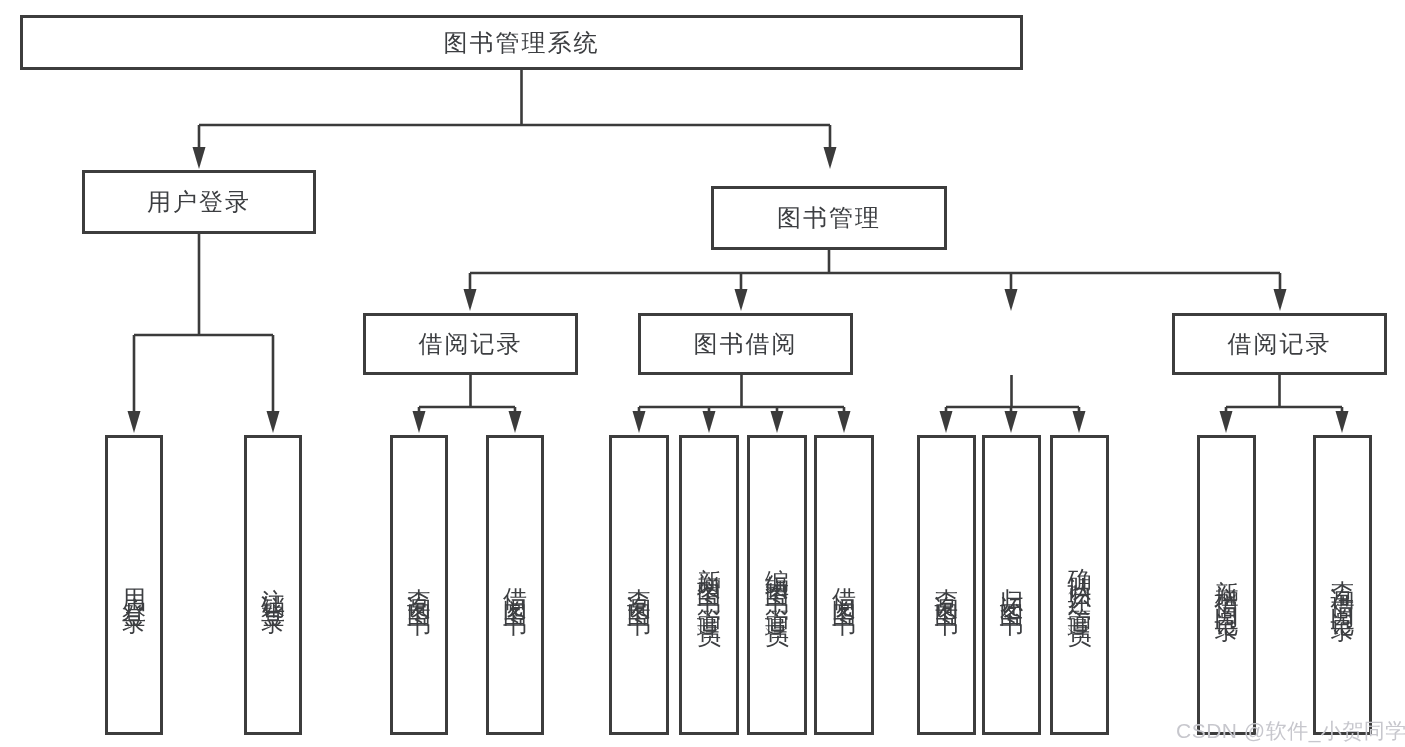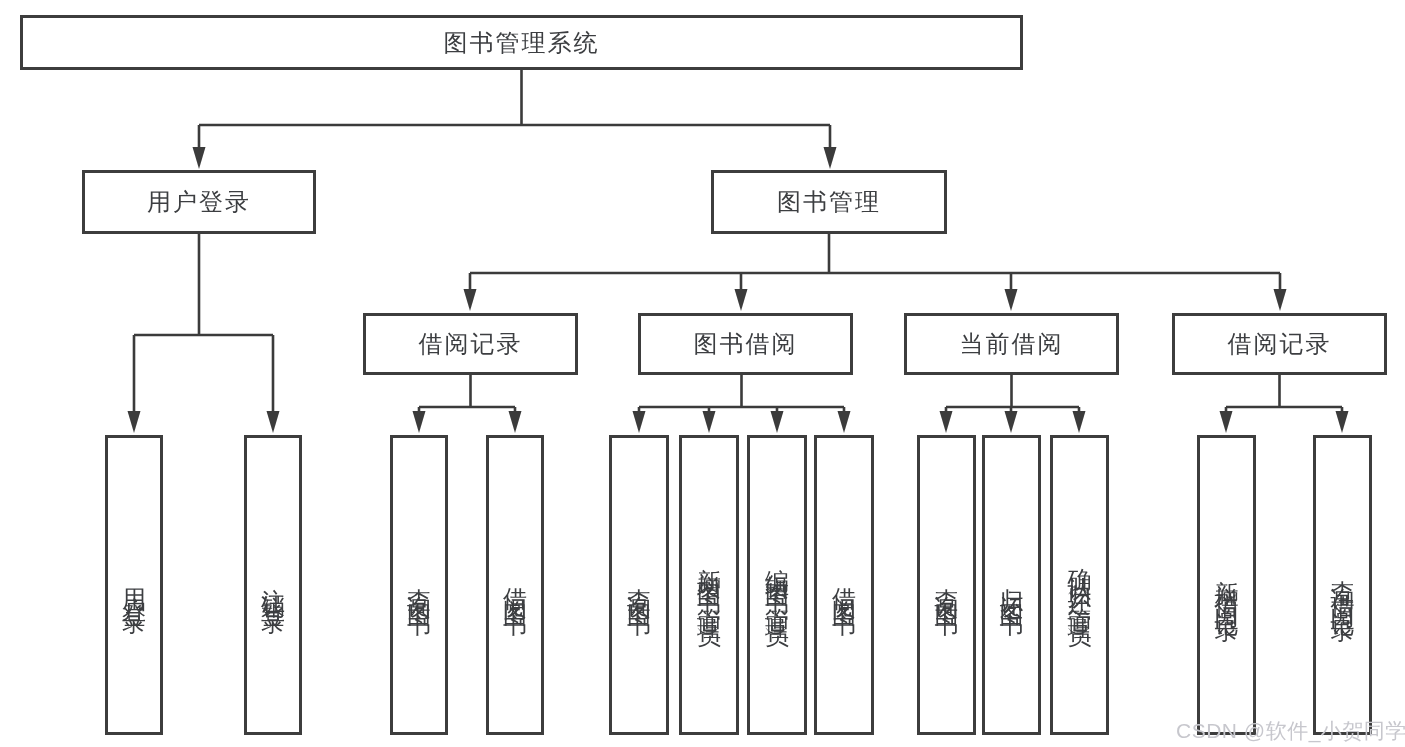--- a/index.html
+++ b/index.html
@@ -113,32 +113,29 @@
       <polygon points="1342,433 1335.5,411 1348.5,411"></polygon>
     </svg>
 
   <div class="node h" style="left:20px; top:15px; width:1003px; height:55px;">
     <span class="lbl">图书管理系统</span>
   </div>
 
   <div class="node h" style="left:82px; top:170px; width:234px; height:64px;">
     <span class="lbl">用户登录</span>
   </div>
-  <div class="node h" style="left:711px; top:170px; width:236px; height:64px;font-family:Liberation Serif, serif;">
+  <div class="node h" style="left:711px; top:186px; width:236px; height:64px;font-family:Liberation Serif, serif;">
     <span class="lbl">图书管理</span>
   </div>
 
   <div class="node h" style="left:363px; top:313px; width:215px; height:62px;">
     <span class="lbl">借阅记录</span>
   </div>
   <div class="node h" style="left:638px; top:313px; width:215px; height:62px;">
     <span class="lbl">图书借阅</span>
-  </div>
-  <div class="node h" style="left:904px; top:313px; width:215px; height:62px;">
-    <span class="lbl">当前借阅</span>
   </div>
   <div class="node h" style="left:1172px; top:313px; width:215px; height:62px;">
     <span class="lbl">借阅记录</span>
   </div>
 
   <div class="node v" style="left:105px; top:435px; width:58px; height:300px;">
     <span class="lbl">用户登录</span>
   </div>
   <div class="node v" style="left:244px; top:435px; width:58px; height:300px;">
     <span class="lbl">注销登录</span>

